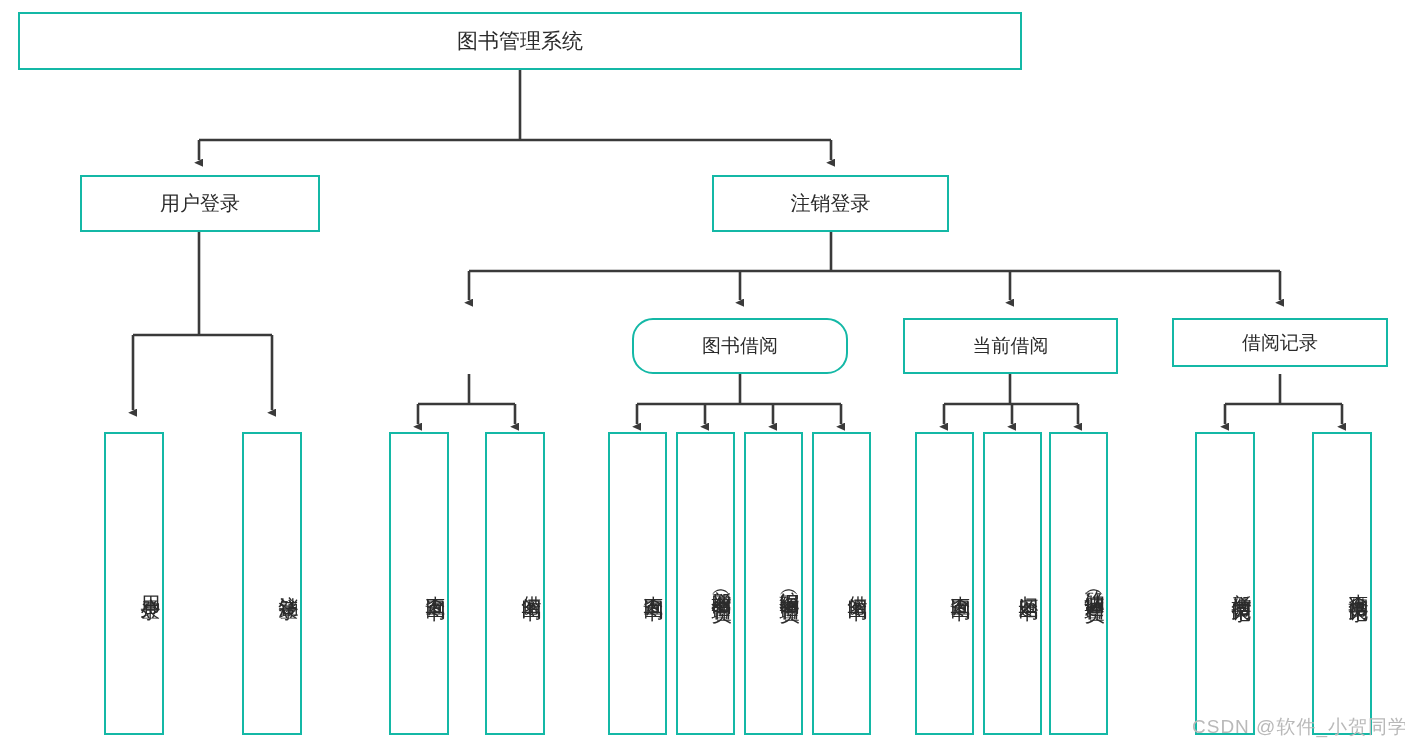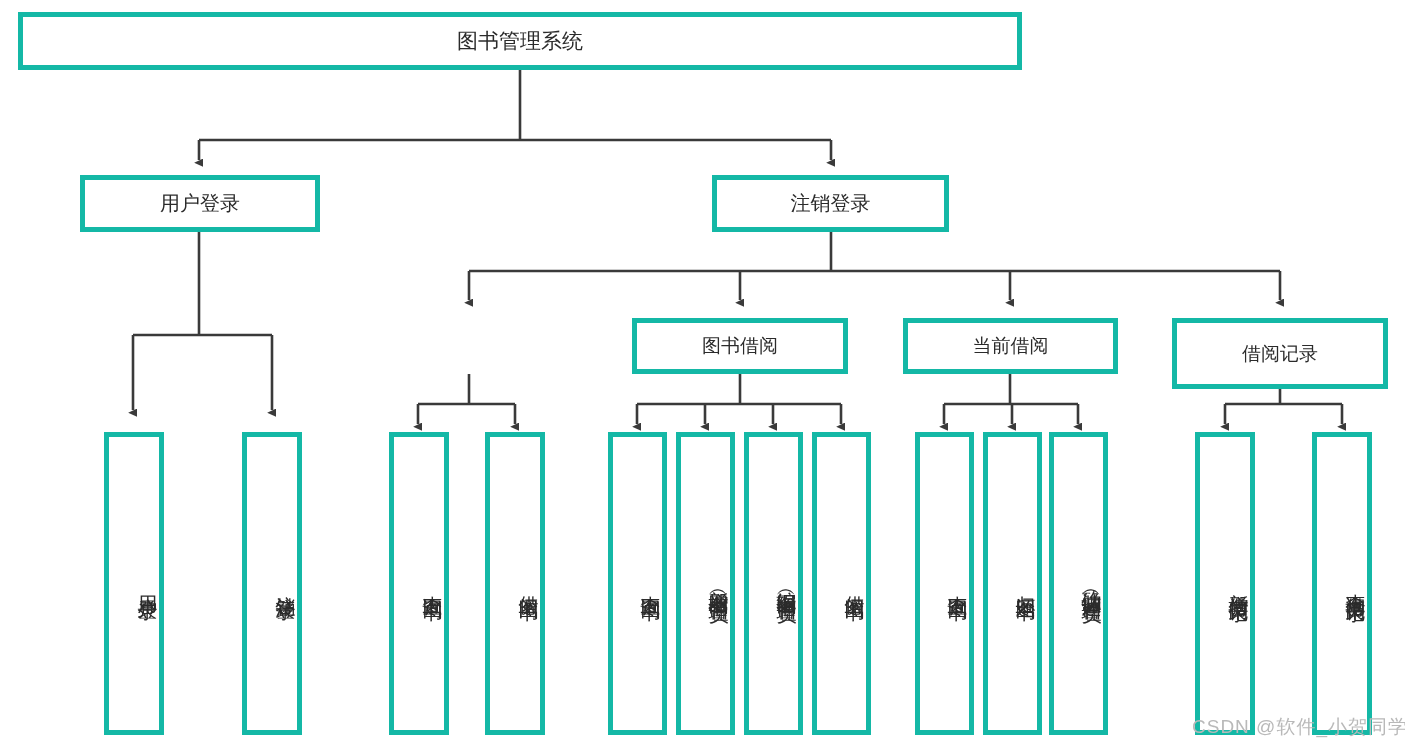--- a/index.html
+++ b/index.html
@@ -21,21 +21,21 @@
   #edges-layer {
     position: absolute;
     left: 0;
     top: 0;
     width: 1405px;
     height: 747px;
     pointer-events: none;
   }
   .node {
     position: absolute;
-    border: 5px solid #14b8a6;
+    border: 2px solid #14b8a6;
     background: #ffffff;
     color: #2b2b2b;
     display: flex;
     align-items: center;
     justify-content: center;
     text-align: center;
     line-height: 1.15;
   }
   .node.root {
     font-size: 21px;
@@ -129,27 +129,27 @@
     <span>图书管理系统</span>
   </div>
 
   <div class="node level2" style="left:80px; top:175px; width:240px; height:57px;">
     <span>用户登录</span>
   </div>
   <div class="node level2" style="left:712px; top:175px; width:237px; height:57px;">
     <span>注销登录</span>
   </div>
 
-  <div class="node level3" style="left:632px; top:318px; width:216px; height:56px;">
+  <div class="node level3" style="left:632px; top:318px; width:216px; height:56px;border-radius:21px;">
     <span>图书借阅</span>
   </div>
   <div class="node level3" style="left:903px; top:318px; width:215px; height:56px;">
     <span>当前借阅</span>
   </div>
-  <div class="node level3" style="left:1172px; top:318px; width:216px; height:71px;">
+  <div class="node level3" style="left:1172px; top:318px; width:216px; height:49px;">
     <span>借阅记录</span>
   </div>
 
   <div class="node leaf" style="left:104px; top:432px; width:60px; height:303px;">
     <span class="leaf-label">用户登录</span>
   </div>
   <div class="node leaf" style="left:242px; top:432px; width:60px; height:303px;">
     <span class="leaf-label">注销登录</span>
   </div>
 

